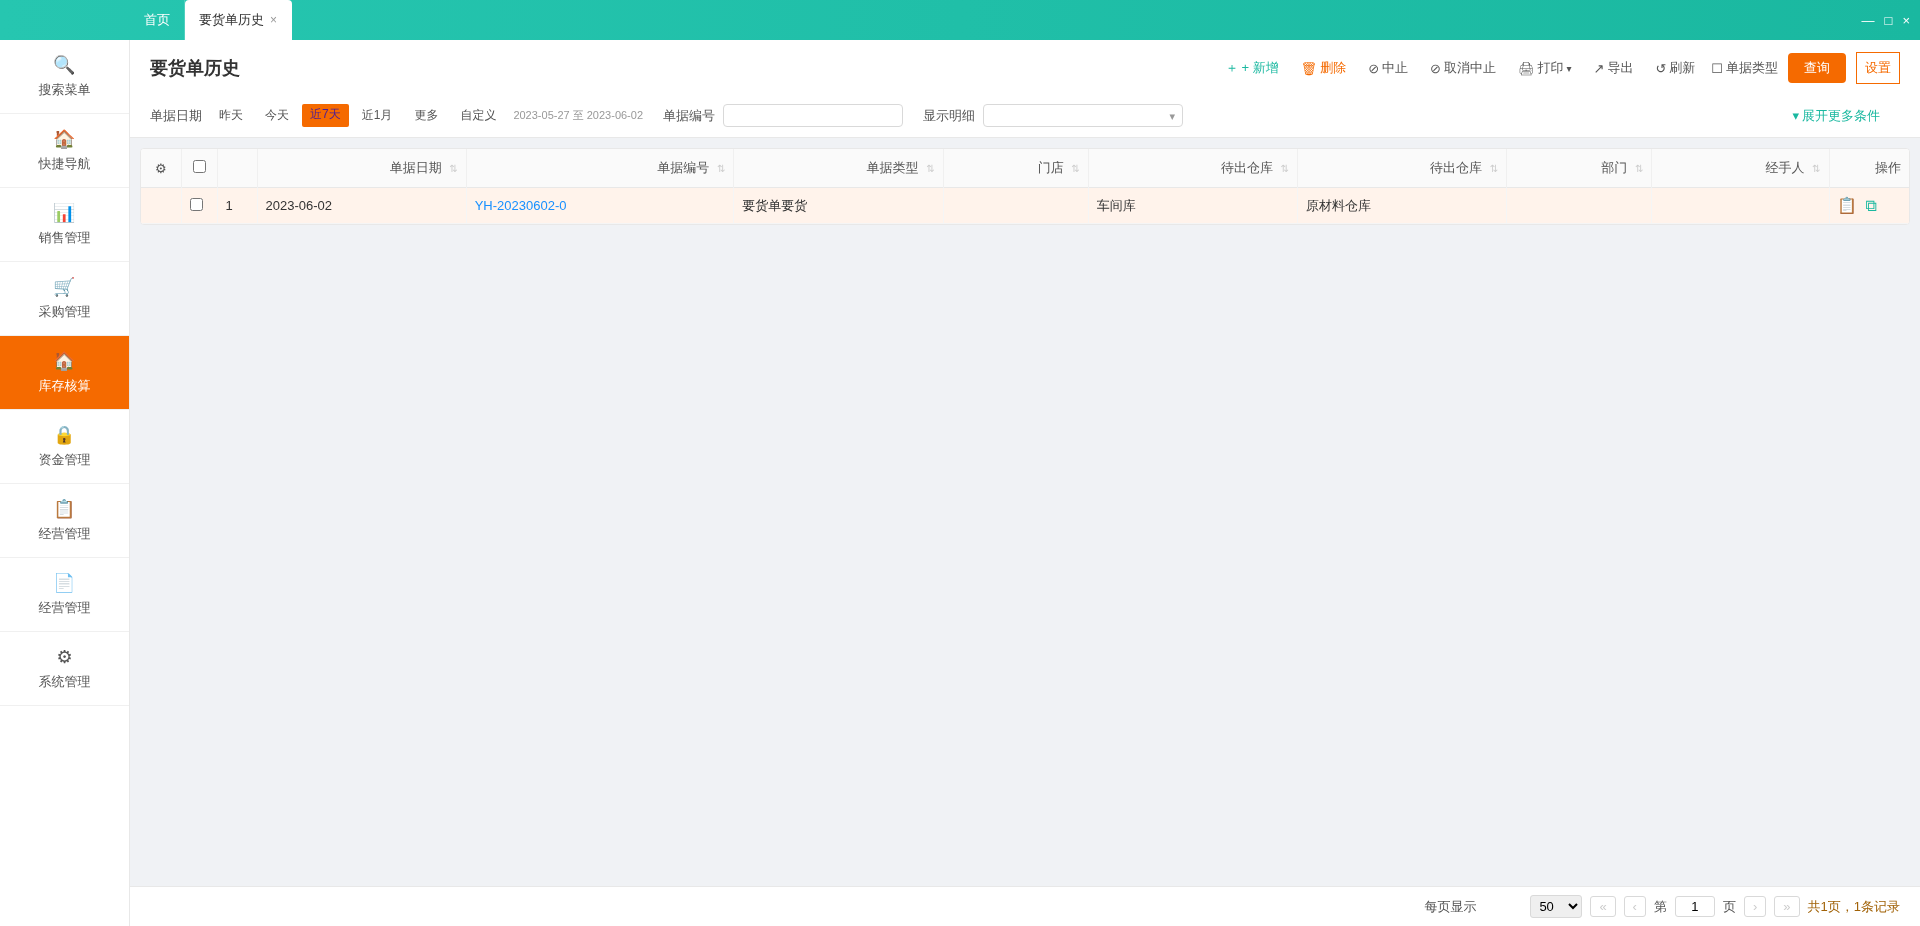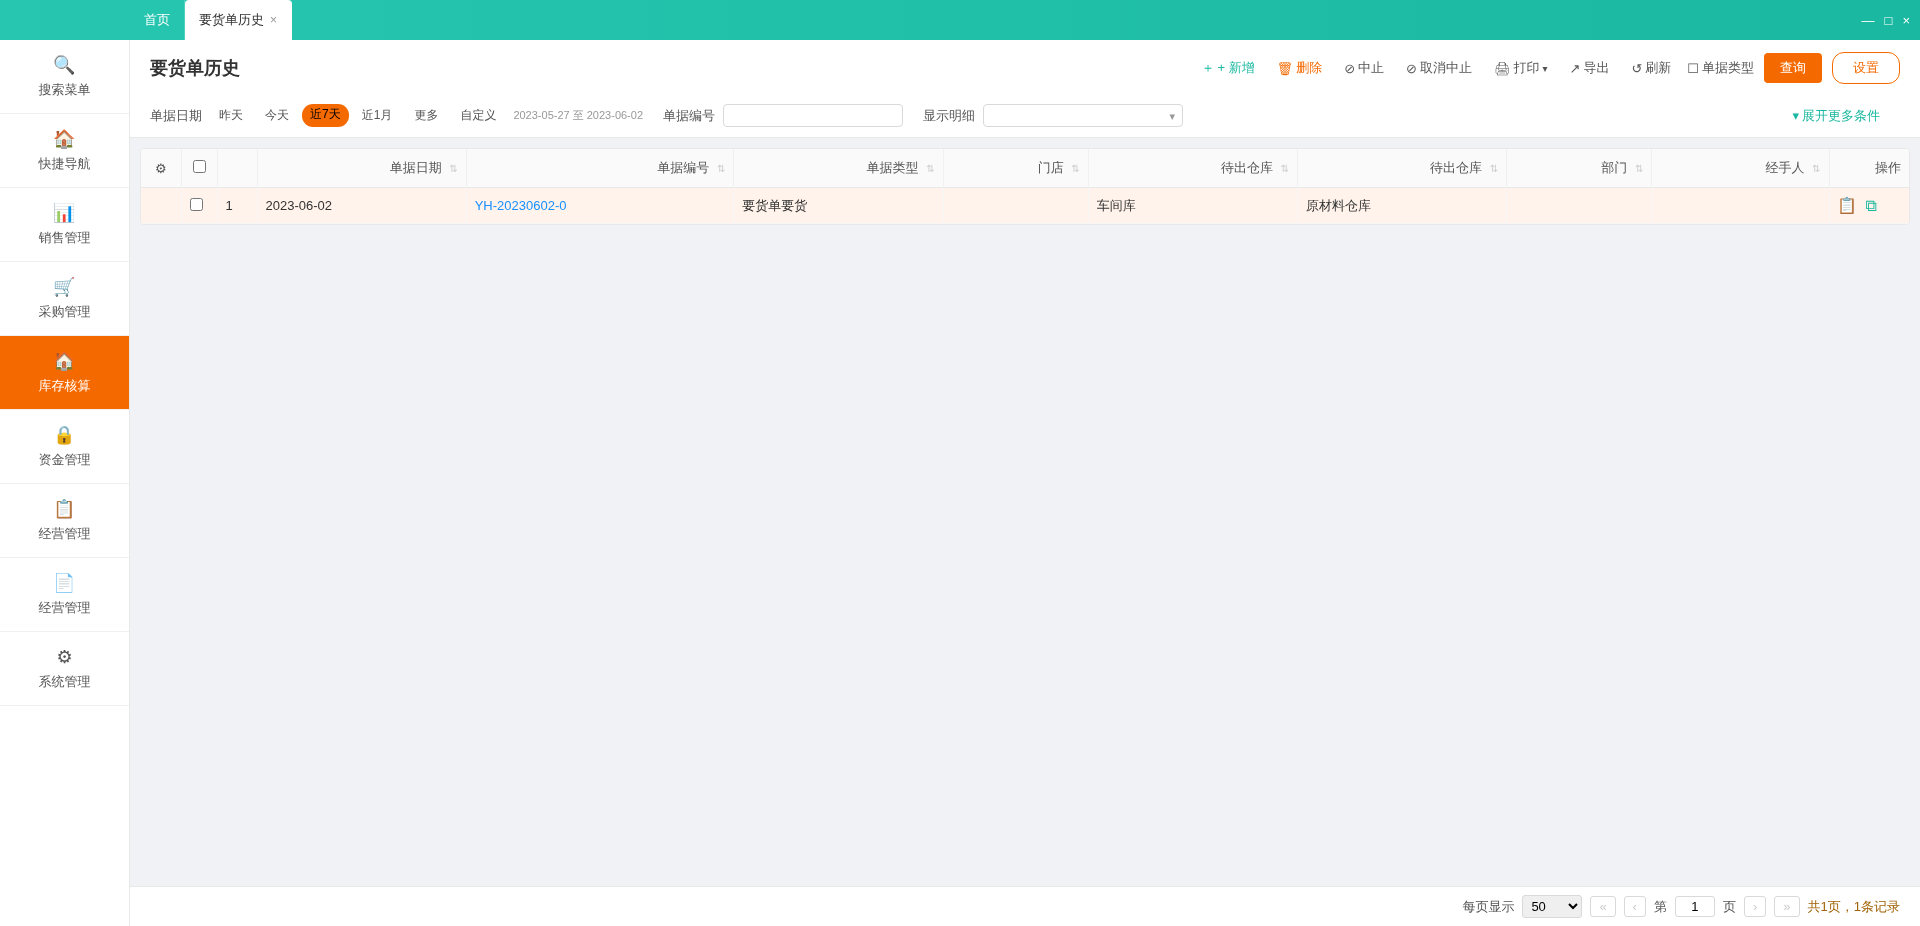--- a/index.html
+++ b/index.html
@@ -134,22 +134,22 @@
       border: none;
       padding: 6px 16px;
       border-radius: 4px;
       cursor: pointer;
       font-size: 13px;
     }
     .btn-outline-orange {
       background: #fff;
       color: #f56a00;
       border: 1px solid #f56a00;
-      padding: 6px 20px;
-      border-radius: 12px;
+      padding: 6px 8px;
+      border-radius: 0;
       cursor: pointer;
       font-size: 13px;
     }
     .show-detail-btn {
       display: flex;
       align-items: center;
       gap: 3px;
       font-size: 12px;
       color: #555;
       cursor: pointer;
@@ -179,22 +179,22 @@
     .date-btn {
       padding: 2px 8px;
       border-radius: 3px;
       cursor: pointer;
       font-size: 12px;
       color: #555;
       border: 1px solid transparent;
     }
     .date-btn.active {
       background: #f56a00;
-      color: #000000;
-      border-radius: 11px;
+      color: #4c1d95;
+      border-radius: 2px;
       border: none;
     }
     .date-range {
       font-size: 11px;
       color: #999;
     }
     .filter-input {
       border: 1px solid #d9d9d9;
       border-radius: 4px;
       padding: 3px 8px;
@@ -307,21 +307,22 @@
       justify-content: flex-end;
       gap: 8px;
       flex-shrink: 0;
     }
     .pagination-label { color: #555; }
     .page-size-select {
       border: 1px solid #d9d9d9;
       border-radius: 3px;
       padding: 2px 4px;
       font-size: 13px;
-      width: 60px;
+      width: 52px;
+      margin-left: 46px;
     }
     .page-btn {
       border: 1px solid #d9d9d9;
       background: #fff;
       border-radius: 3px;
       padding: 2px 8px;
       cursor: pointer;
       color: #555;
       font-size: 13px;
     }

